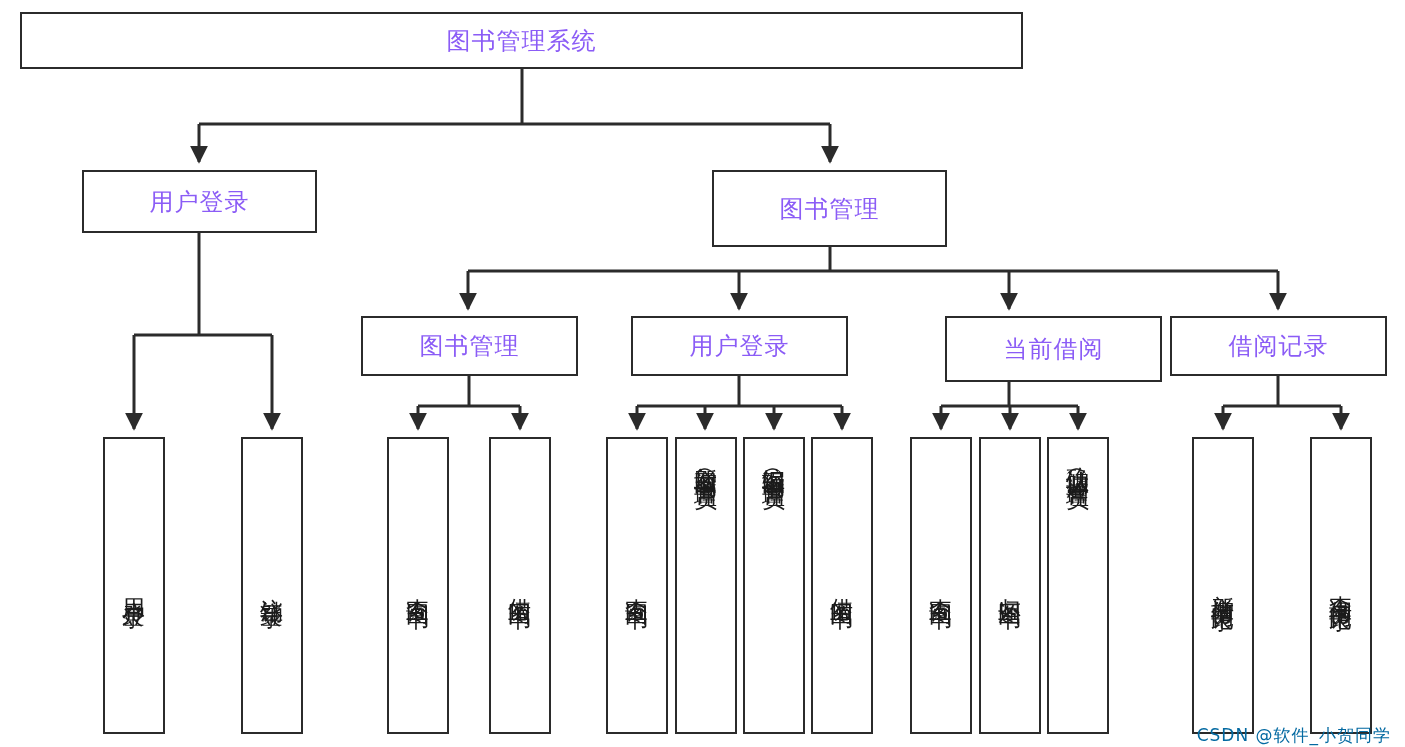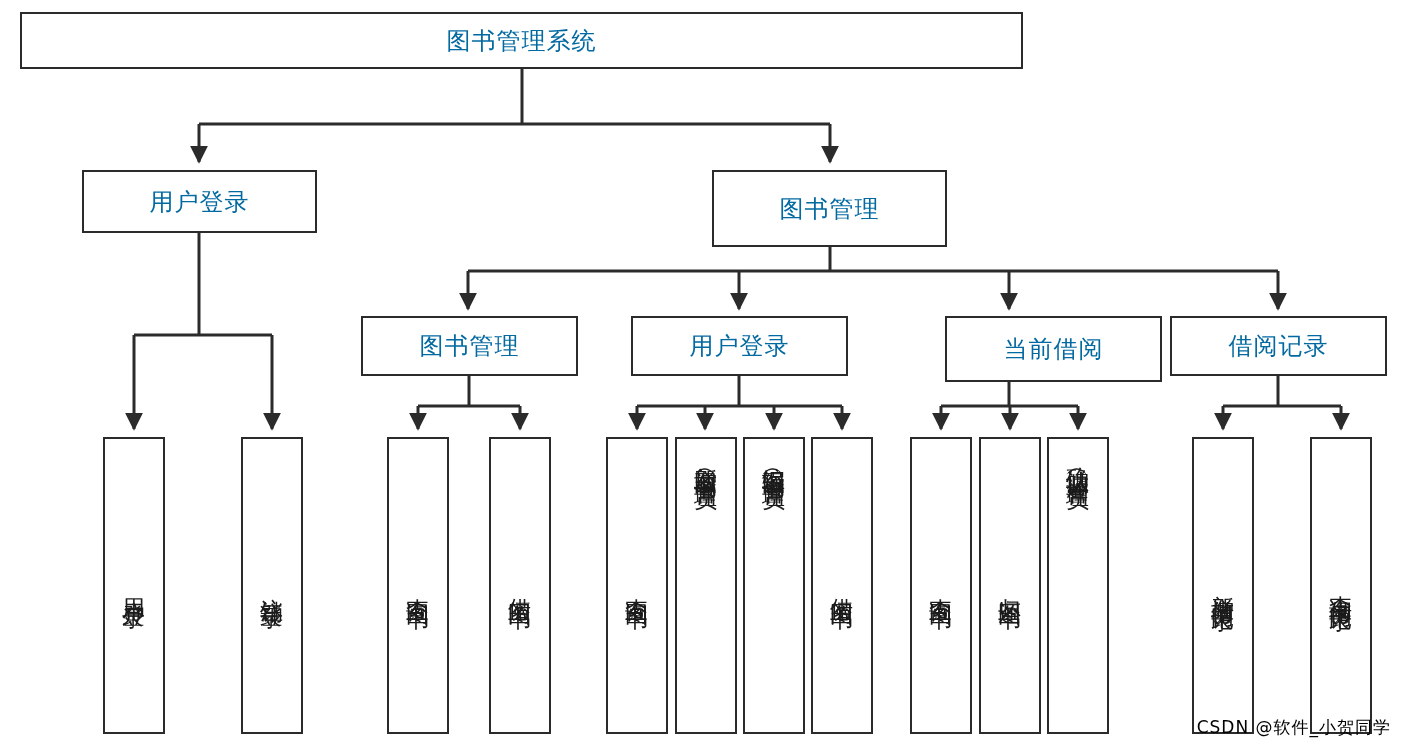--- a/index.html
+++ b/index.html
@@ -30,21 +30,21 @@
     position: absolute;
     box-sizing: border-box;
     background: #ffffff;
     border: 2.5px solid #2b2b2b;
     display: flex;
     align-items: center;
     justify-content: center;
   }
   .node-h .label {
     font-size: 24px;
-    color: #0369a1;
+    color: #8b5cf6;
     letter-spacing: 1px;
     line-height: 1;
     white-space: nowrap;
   }
   .node-v {
     align-items: flex-start;
     justify-content: center;
     padding-top: 8px;
   }
   .node-v .label {
@@ -59,23 +59,23 @@
   .node-v.vtop .label {
     margin-top: 2px;
   }
   .node-v.vmid {
     align-items: center;
     padding-top: 0;
   }
   .watermark {
     position: absolute;
     right: 14px;
-    bottom: 8px;
+    bottom: 0;
     font-size: 17px;
-    color: #000000;
+    color: #0369a1;
     letter-spacing: 1px;
     white-space: nowrap;
     pointer-events: none;
   }
 </style>
 </head>
 <body>
 
 <div id="diagram-root">
 

